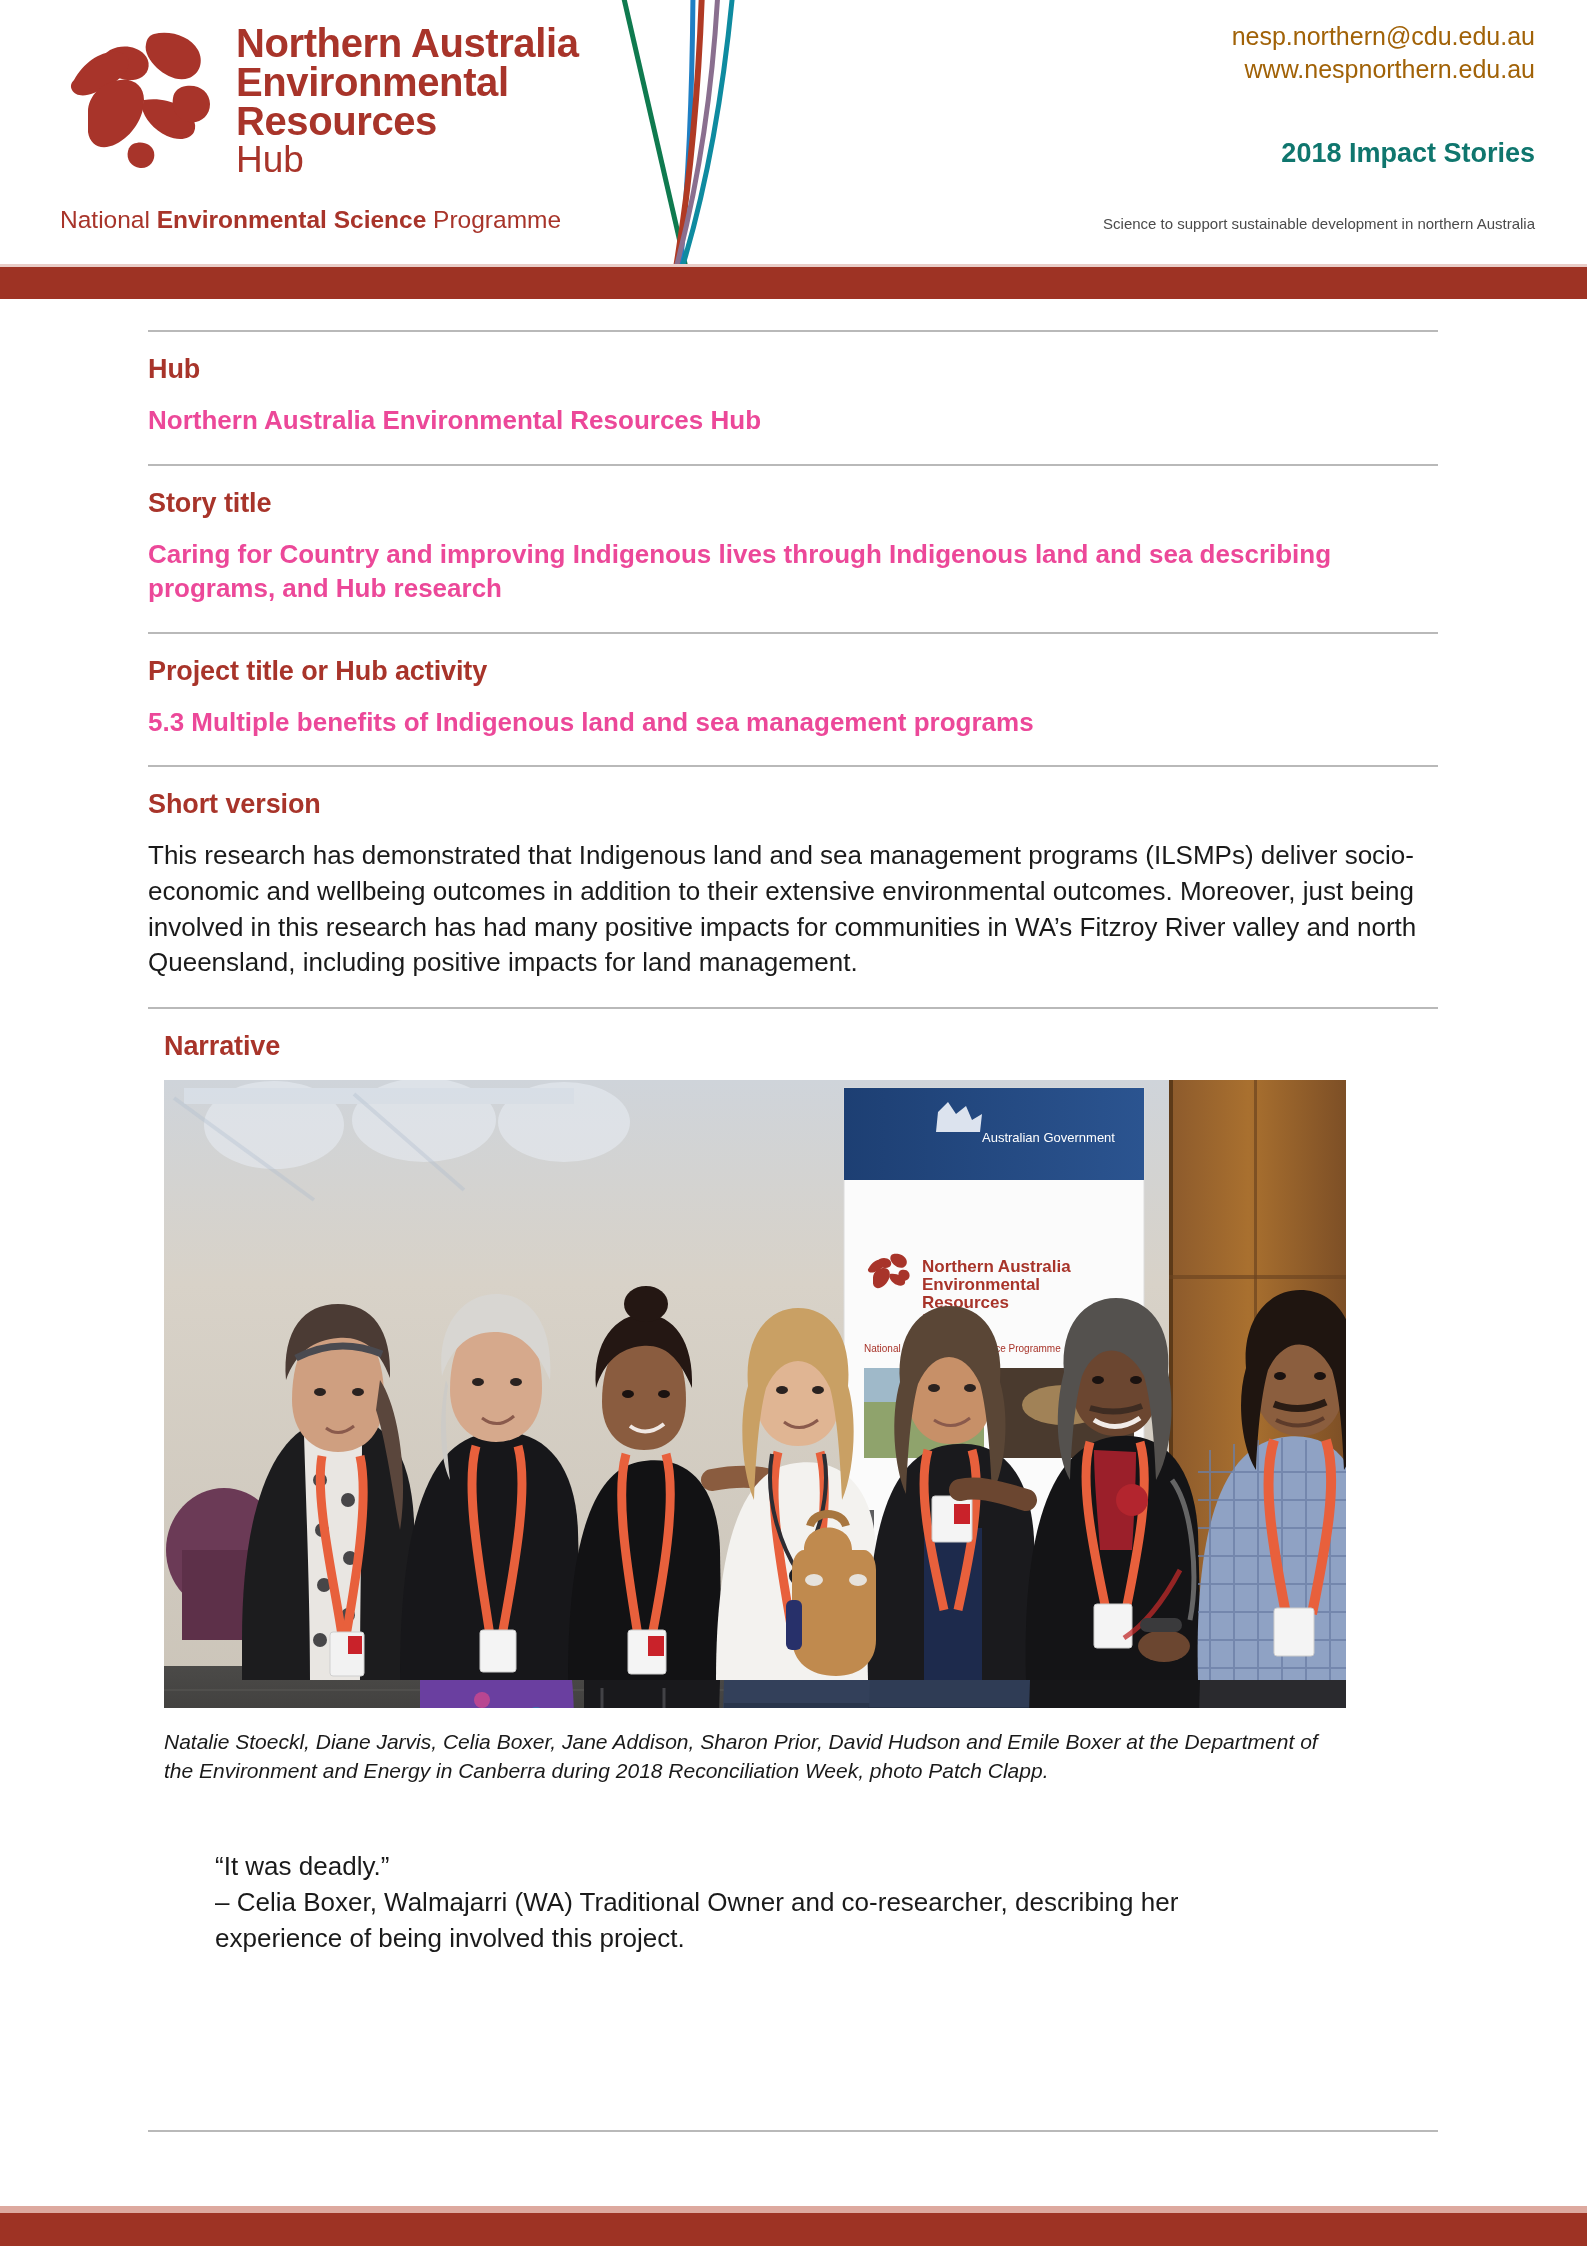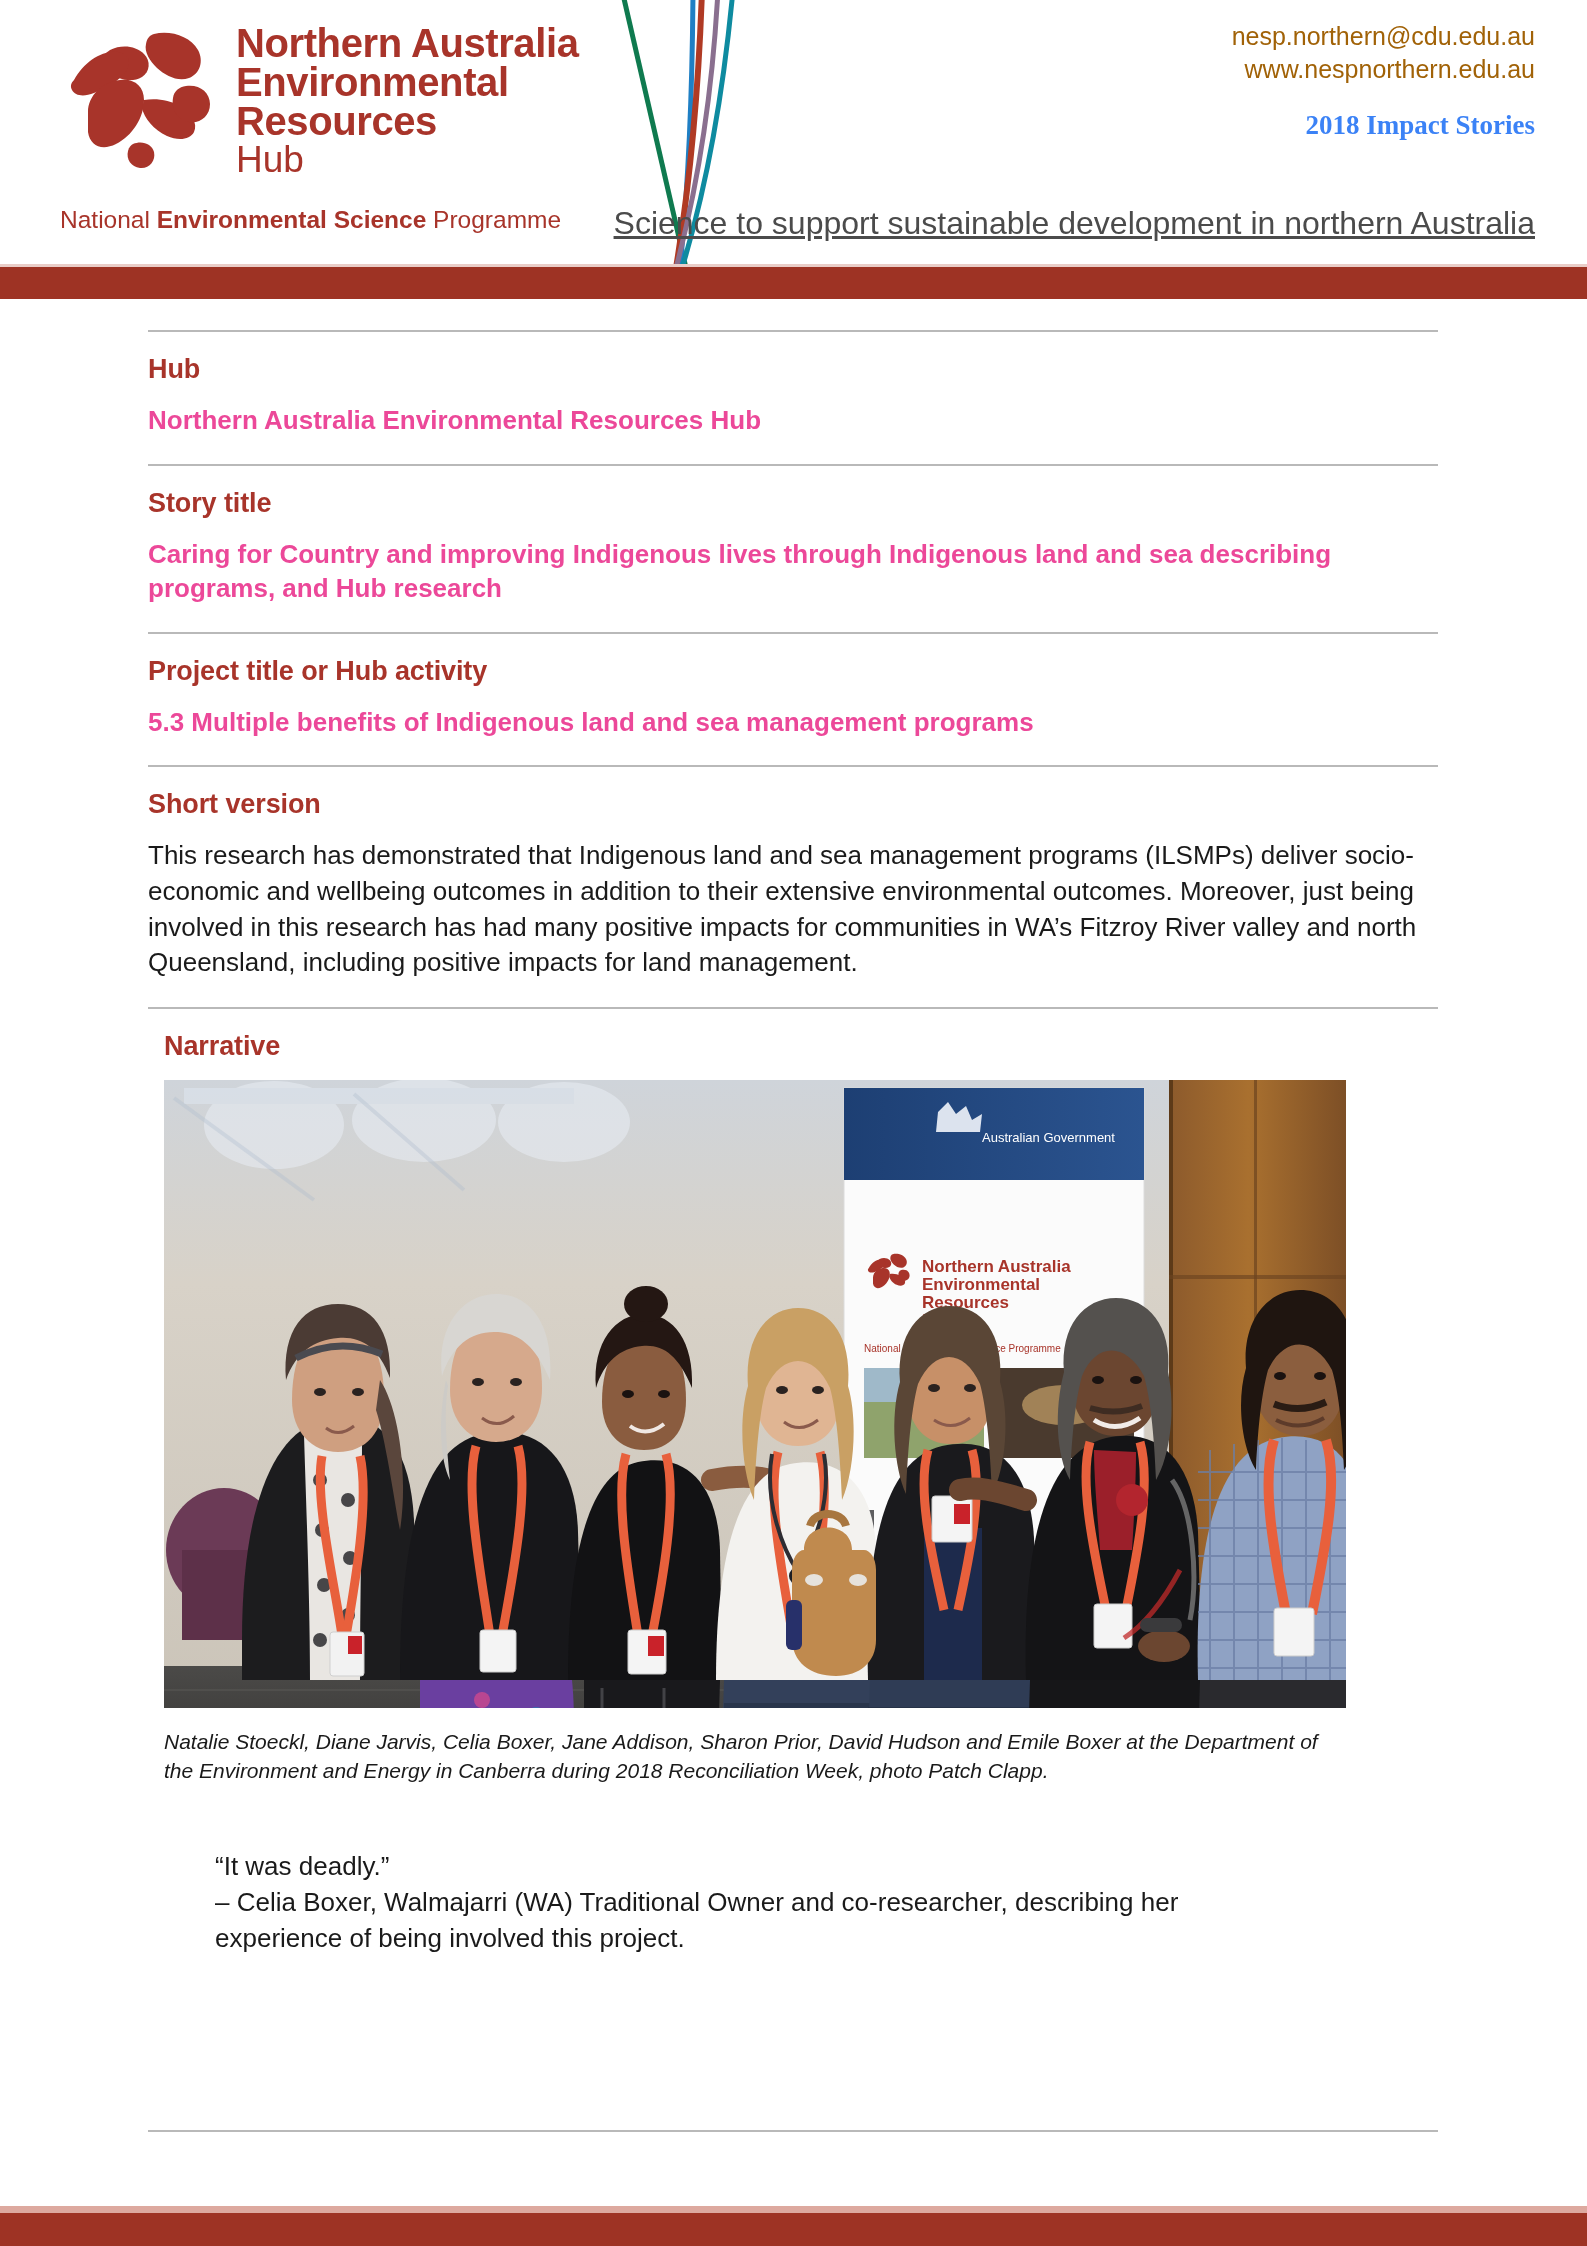--- a/index.html
+++ b/index.html
@@ -70,33 +70,31 @@
     right:52px; top:20px;
     text-align:right;
     width:700px;
   }
   .hdr-contact {
     font-size:25px;
     line-height:1.32;
     color:#a16207;
   }
   .hdr-impact {
-    margin-top:24px;
+    margin-top:52px;
     font-size:27px;
     font-weight:bold;
-    color:#3b82f6;
-    font-family:Liberation Serif, serif;
+    color:#0f766e;
   }
   .hdr-tag {
     position:absolute;
-    right:52px; top:205px;
-    font-size:32px;
+    right:52px; top:215px;
+    font-size:15px;
     color:#4b4b4b;
     white-space:nowrap;
-    text-decoration:underline;
   }
 
   .header-rule {
     position:absolute;
     left:0; top:264px;
     width:1587px; height:3px;
     background:#e9cdc8;
   }
   .header-bar {
     position:absolute;

